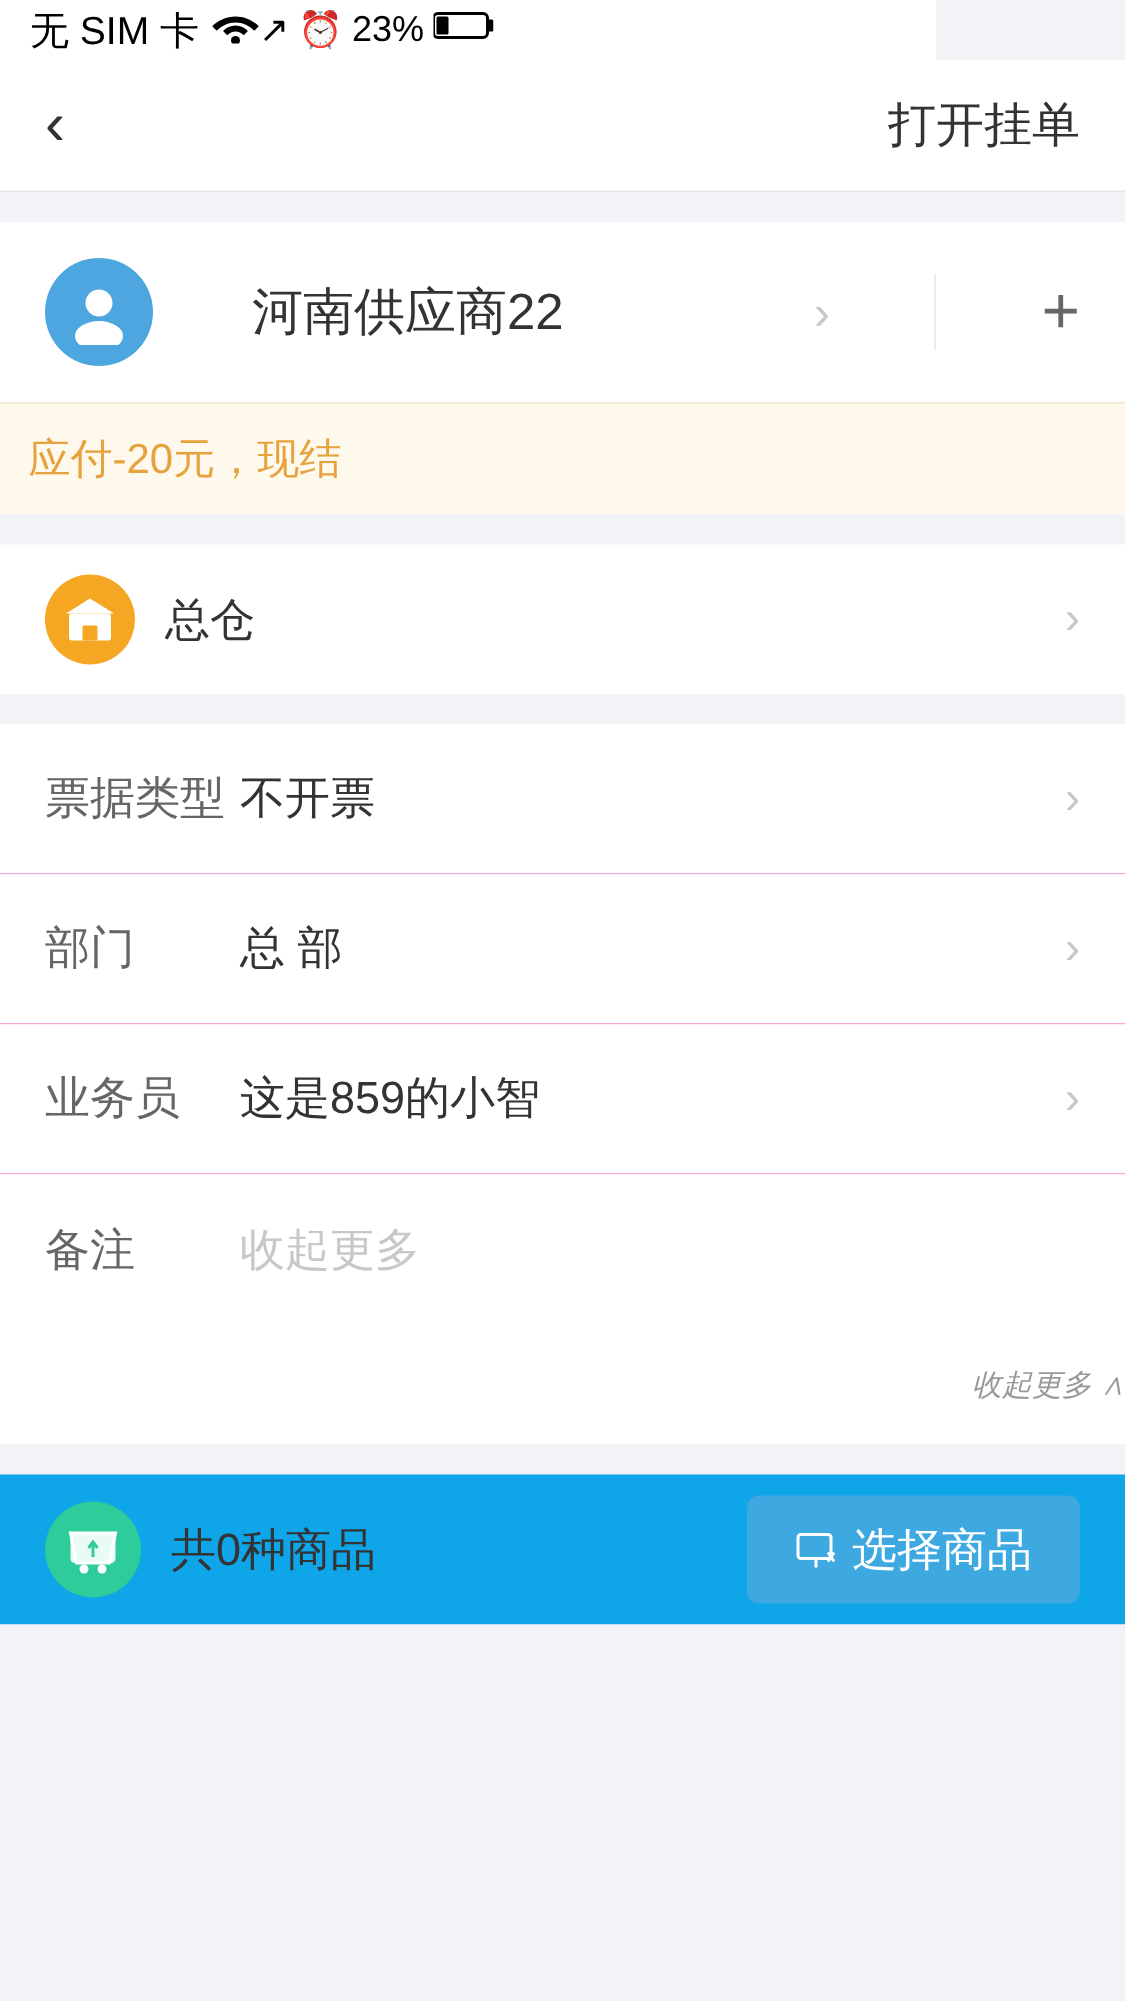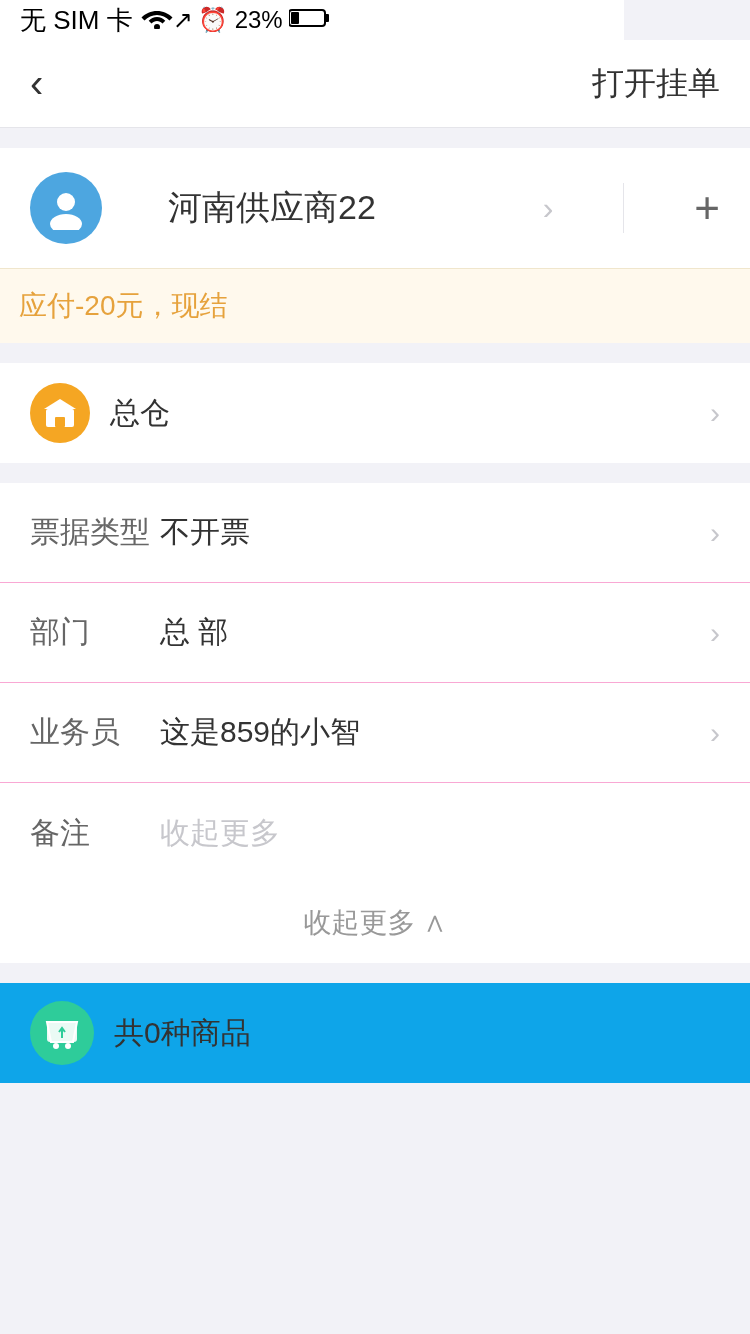--- a/index.html
+++ b/index.html
@@ -158,25 +158,26 @@
     .form-chevron {
       color: #c7c7cc;
       font-size: 30px;
     }
 
     
     .collapse-row {
       background: #fff;
       display: flex;
       align-items: center;
-      justify-content: center;
+      justify-content: flex-end;
       height: 80px;
       color: #999;
-      font-size: 28px;
-      cursor: pointer;
+      font-size: 20px;
+      cursor: pointer;
+      font-style: italic;
     }
 
     
     .bottom-section {
       background: #0ea5e9;
       display: flex;
       align-items: center;
       padding: 0 30px;
       height: 100px;
     }
@@ -325,15 +326,24 @@
     <svg width="38" height="38" viewBox="0 0 38 38" fill="none">
       <rect x="4" y="8" width="30" height="20" rx="3" fill="#fff" opacity="0.9"></rect>
       <path d="M4 8 L8 28 L30 28 L34 8 Z" fill="none" stroke="#fff" stroke-width="2"></path>
       <circle cx="13" cy="32" r="3" fill="#fff"></circle>
       <circle cx="25" cy="32" r="3" fill="#fff"></circle>
       <path d="M16 18 L19 14 L22 18" stroke="#2ecc9a" stroke-width="2" fill="none"></path>
       <line x1="19" y1="14" x2="19" y2="24" stroke="#2ecc9a" stroke-width="2"></line>
     </svg>
   </div>
   <span class="bottom-count">共0种商品</span>
+  <div class="select-btn">
+    <svg width="28" height="28" viewBox="0 0 28 28" fill="none">
+      <rect x="2" y="4" width="22" height="16" rx="2" stroke="#fff" stroke-width="2" fill="none"></rect>
+      <line x1="14" y1="20" x2="14" y2="26" stroke="#fff" stroke-width="2"></line>
+      <line x1="22" y1="16" x2="26" y2="22" stroke="#fff" stroke-width="2"></line>
+      <line x1="22" y1="22" x2="26" y2="16" stroke="#fff" stroke-width="2"></line>
+    </svg>
+    <span>选择商品</span>
+  </div>
 </div>
 
 <div class="page-bg"></div>
 
 </body></html>

